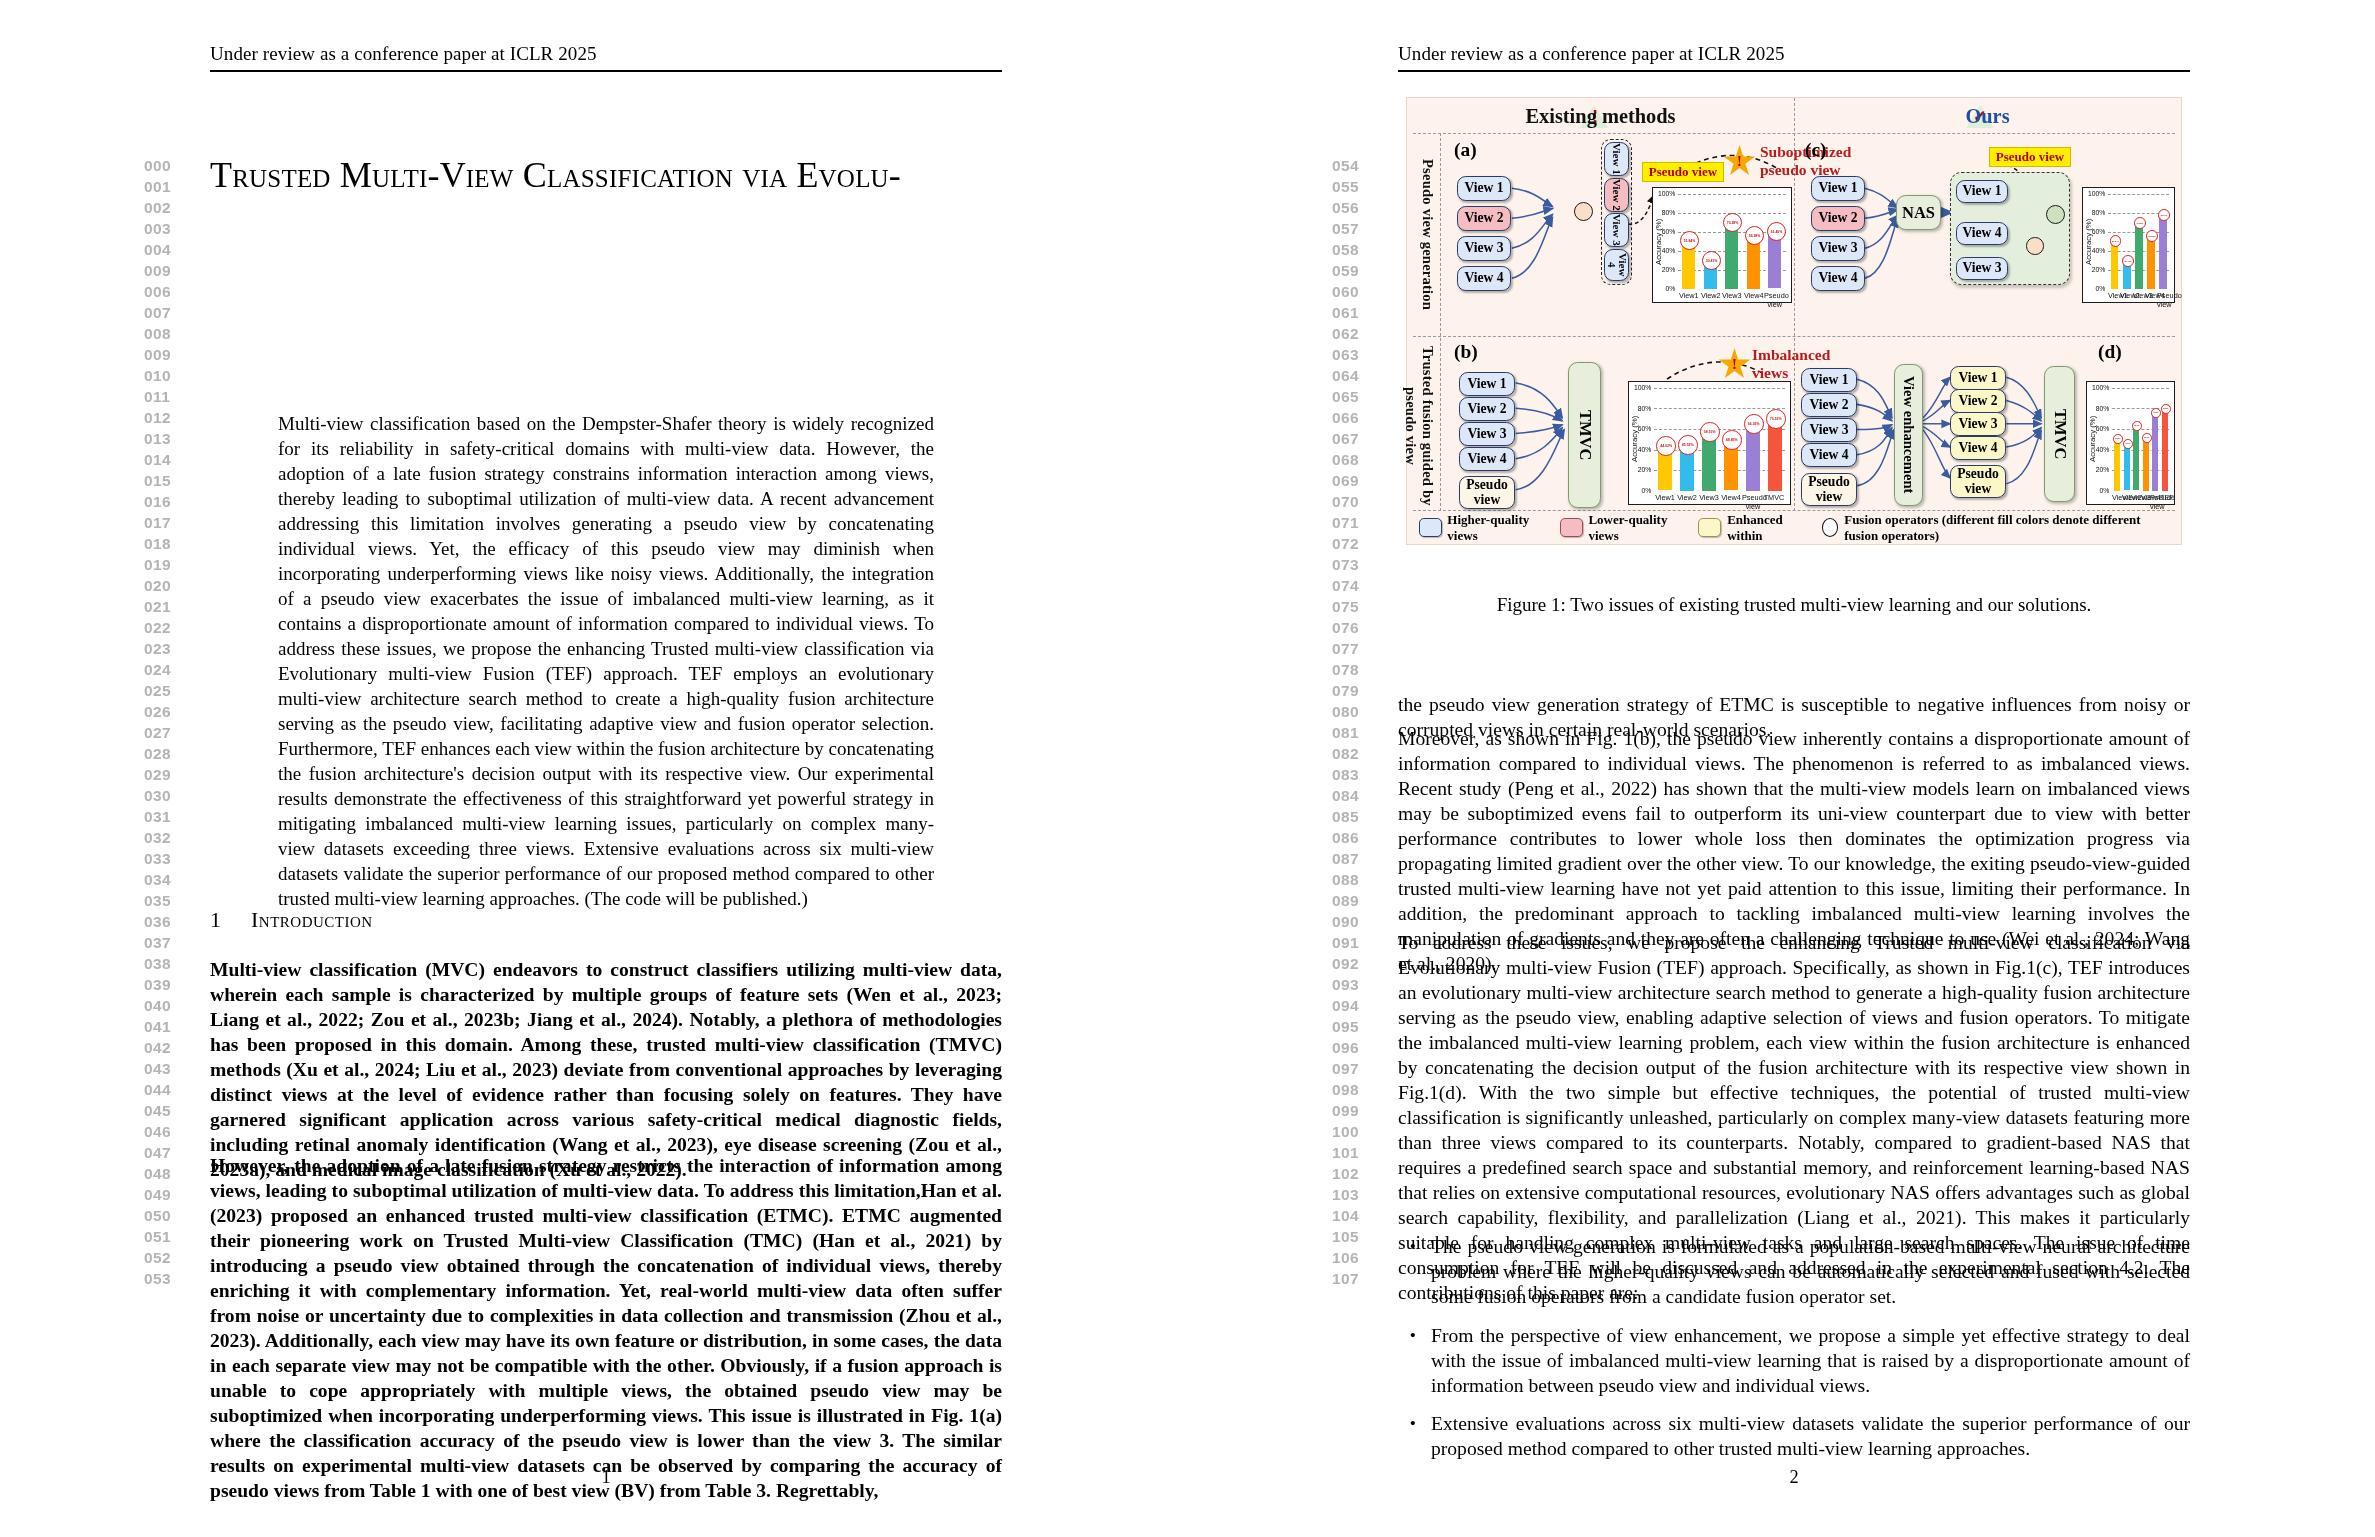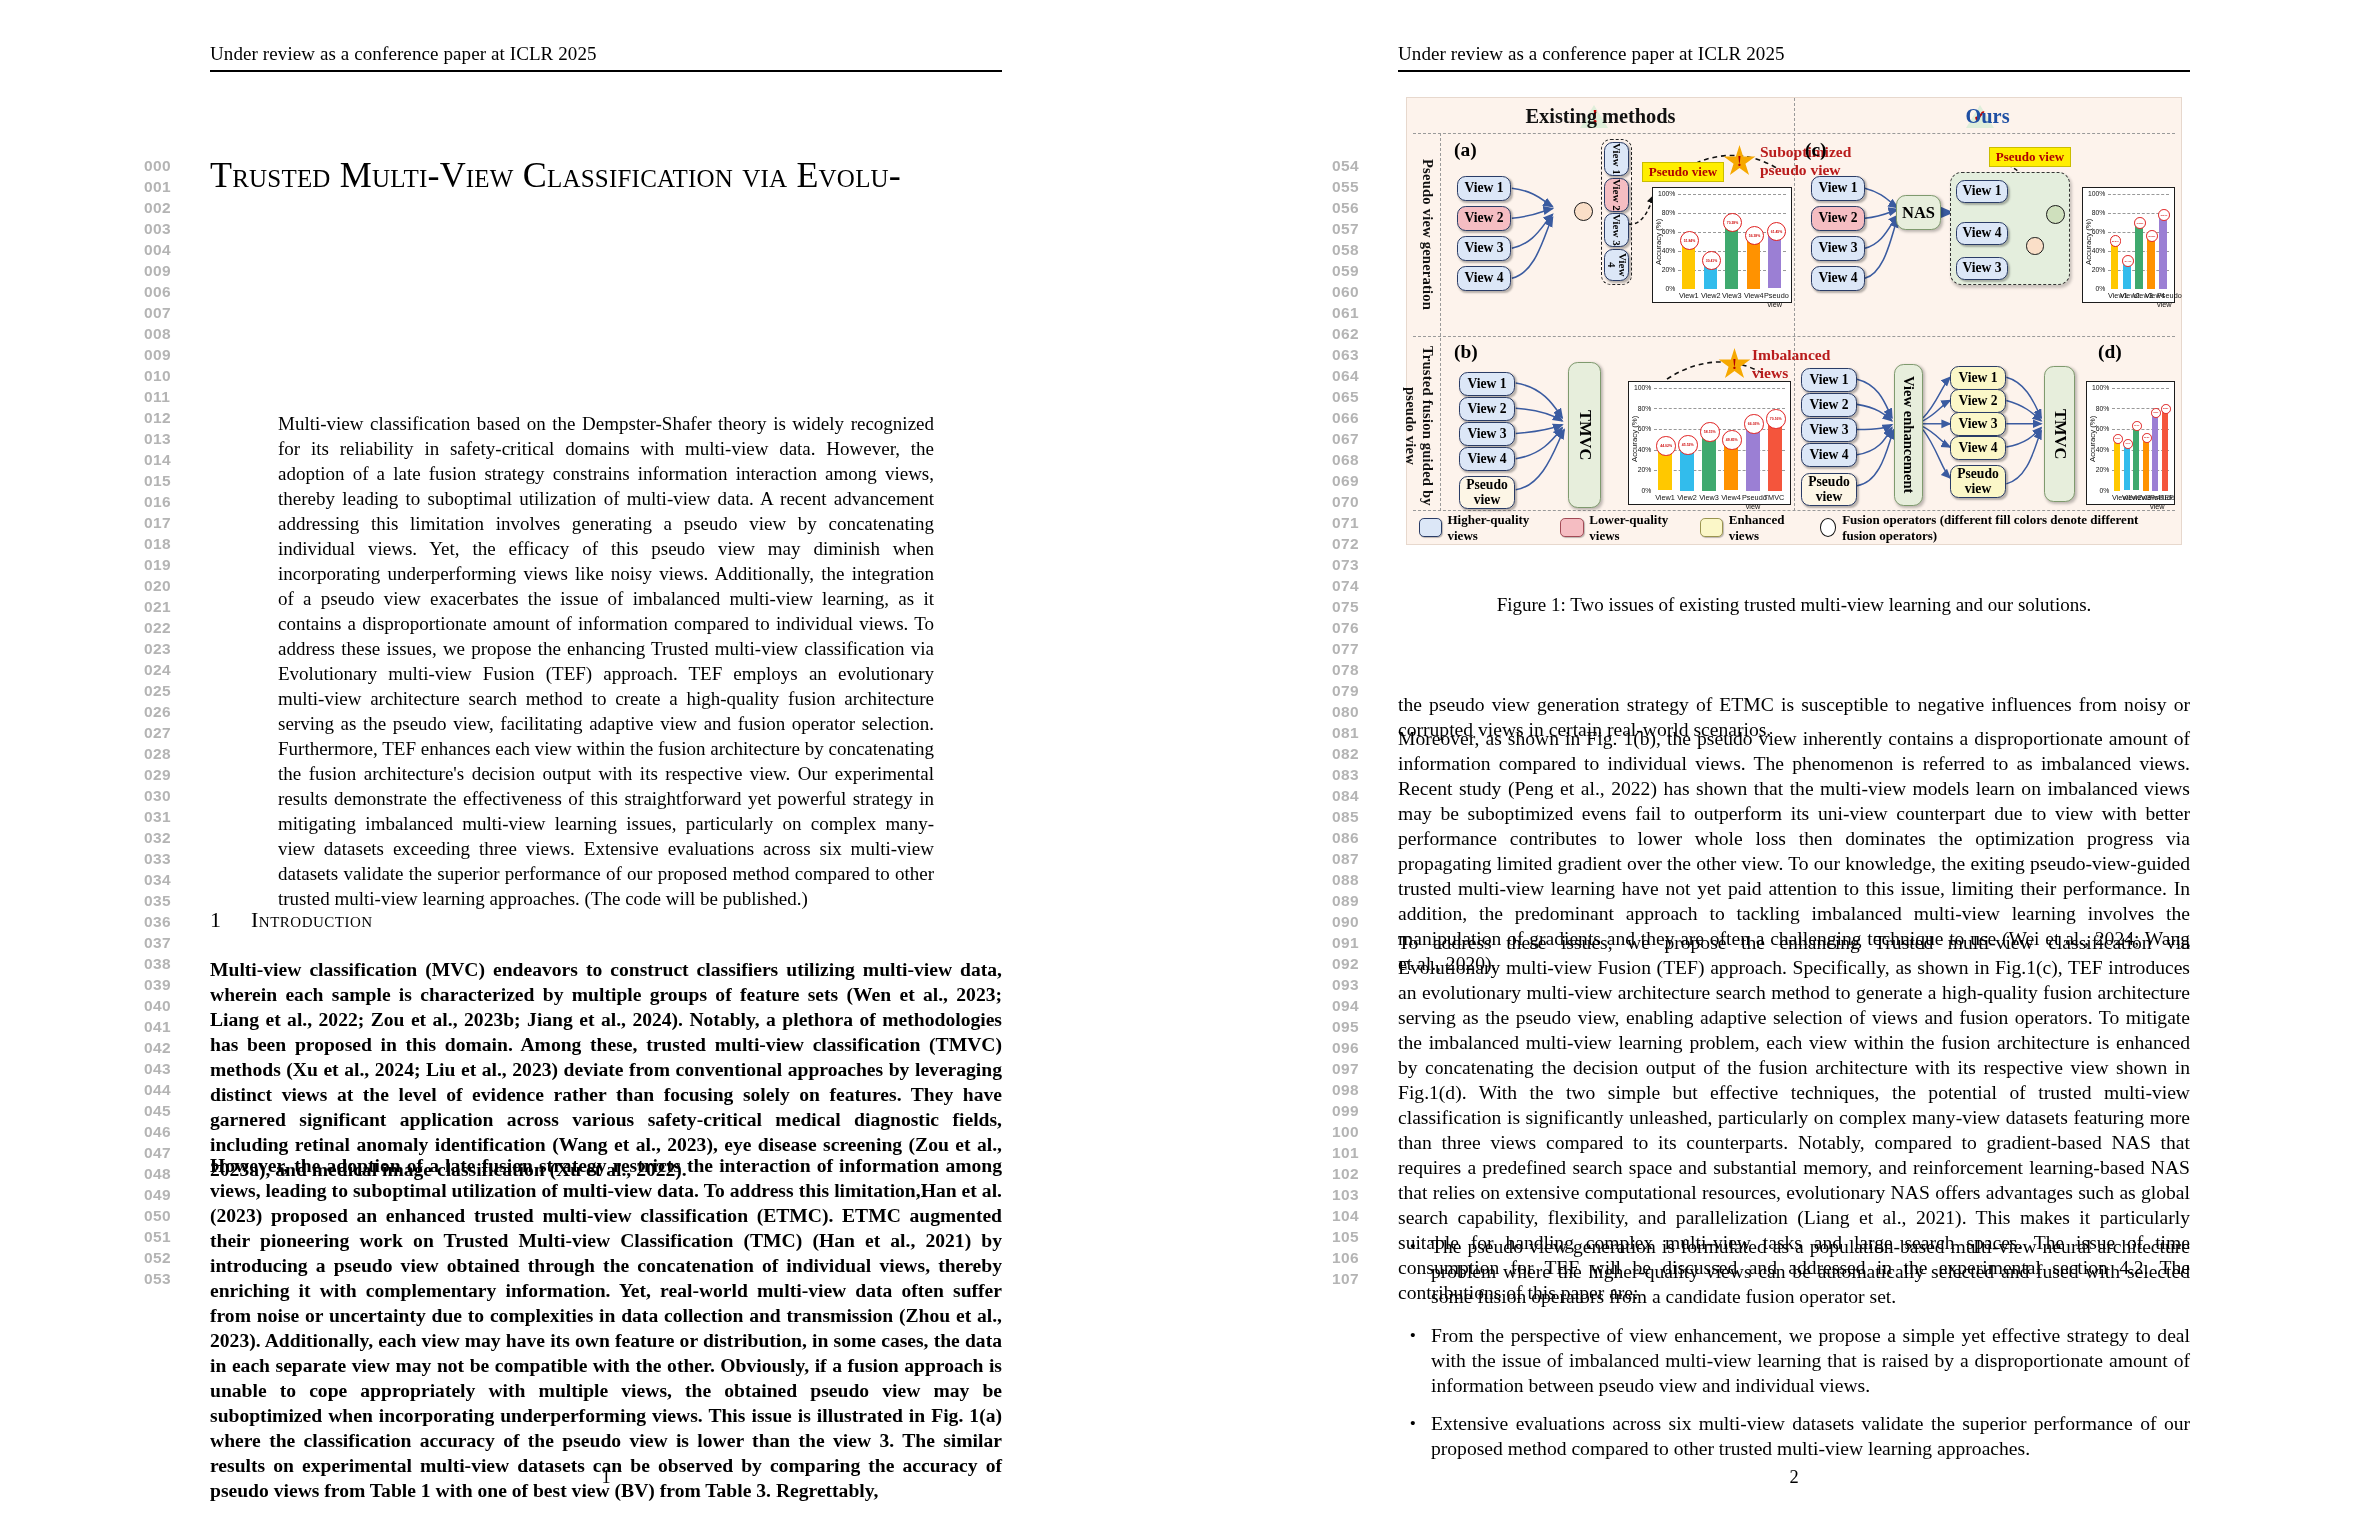--- a/index.html
+++ b/index.html
@@ -604,21 +604,21 @@
             <div class="bubble" style="left:74px;top:22px;width:7.6px;height:7.6px;font-size:1.5px;">80.38%</div>
             <div class="xtick" style="left:73px;top:111px;width:9.5px;">TEF</div>
           </div>
 
         <div class="legendbar">
           <div class="lg-sw blue"></div>
           <div class="lg-txt">Higher-quality views</div>
           <div class="lg-sw pink" style="margin-left:9.7px;"></div>
           <div class="lg-txt">Lower-quality views</div>
           <div class="lg-sw yel" style="margin-left:9.7px;"></div>
-          <div class="lg-txt">Enhanced views</div>
+          <div class="lg-txt">Enhanced within</div>
           <div class="lg-circ" style="margin-left:9.7px;"></div>
           <div class="lg-txt">Fusion operators (different fill colors denote different fusion operators)</div>
         </div>
       </div>
     </div>
 
     <div class="fig-caption">Figure 1: Two issues of existing trusted multi-view learning and our solutions.</div>
 
     <div class="body-r r1">the pseudo view generation strategy of ETMC is susceptible to negative influences from noisy or corrupted views in certain real-world scenarios.</div>
     <div class="body-r r2">Moreover, as shown in Fig. 1(b), the pseudo view inherently contains a disproportionate amount of information compared to individual views. The phenomenon is referred to as imbalanced views. Recent study (Peng et al., 2022) has shown that the multi-view models learn on imbalanced views may be suboptimized evens fail to outperform its uni-view counterpart due to view with better performance contributes to lower whole loss then dominates the optimization progress via propagating limited gradient over the other view. To our knowledge, the exiting pseudo-view-guided trusted multi-view learning have not yet paid attention to this issue, limiting their performance. In addition, the predominant approach to tackling imbalanced multi-view learning involves the manipulation of gradients and they are often a challenging technique to use (Wei et al., 2024; Wang et al., 2020).</div>

